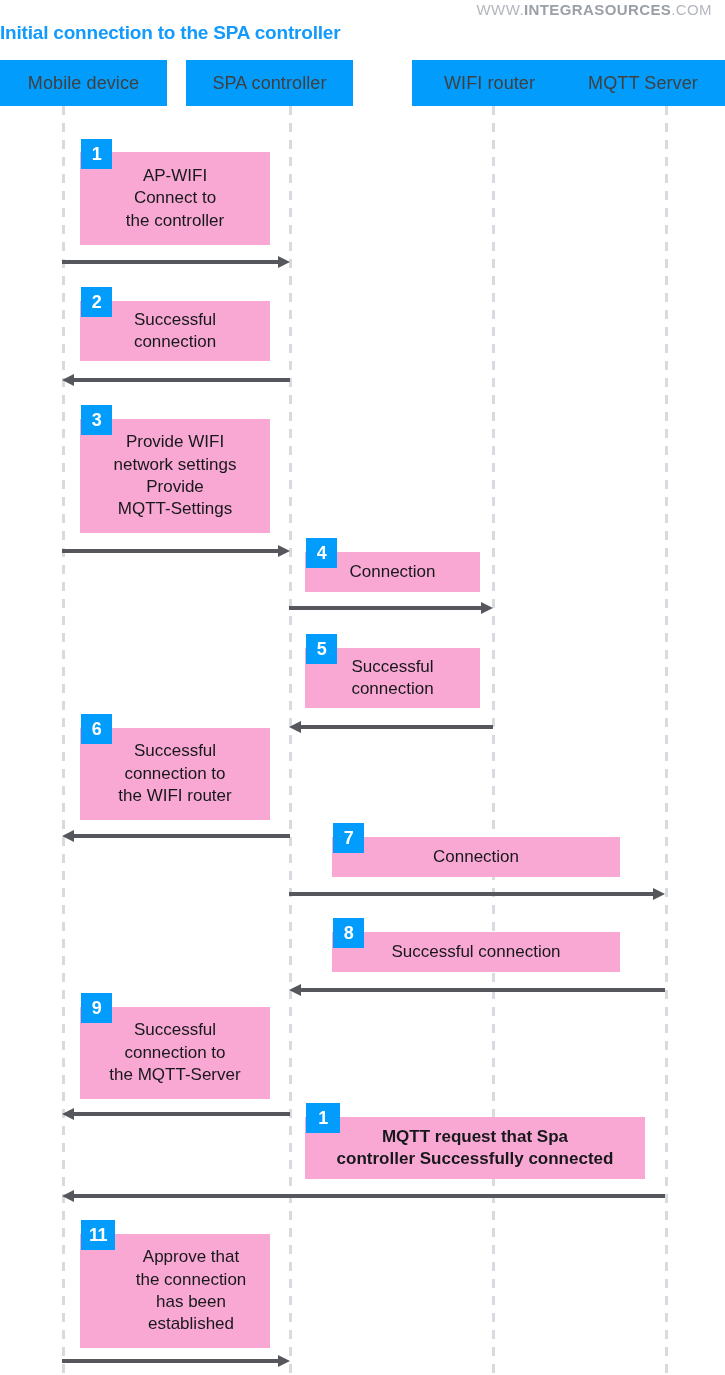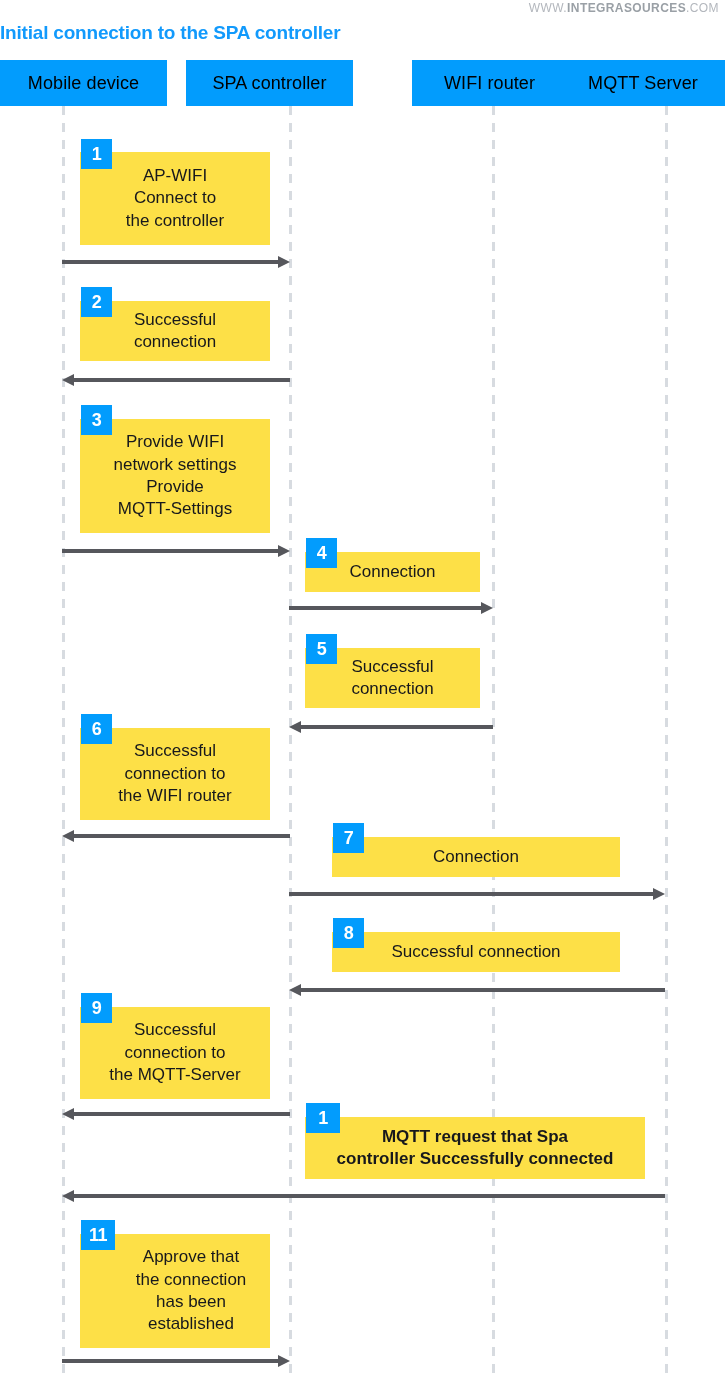--- a/index.html
+++ b/index.html
@@ -17,22 +17,22 @@
     width: 725px;
     height: 1375px;
     background: #ffffff;
     overflow: hidden;
   }
 
   
   .watermark {
     position: absolute;
     top: 1px;
-    right: 6px;
-    font-size: 12px;
+    right: 13px;
+    font-size: 15px;
     letter-spacing: 0.4px;
     color: #b3b7bd;
     white-space: nowrap;
   }
   .watermark b {
     color: #9aa0a6;
     font-weight: bold;
   }
 
   
@@ -46,21 +46,21 @@
     color: #129afc;
     letter-spacing: -0.2px;
   }
 
   
   .actor {
     position: absolute;
     top: 60px;
     height: 46px;
     background: #029cfd;
-    color: #000000;
+    color: #404040;
     font-size: 18px;
     display: flex;
     align-items: center;
     justify-content: center;
     letter-spacing: 0.1px;
   }
 
   
   .lifeline {
     position: absolute;
@@ -72,21 +72,21 @@
       #d7dbe0 0px, #d7dbe0 9px,
       rgba(255,255,255,0) 9px, rgba(255,255,255,0) 17px
     );
     background-size: 3px 17px;
     background-repeat: repeat-y;
   }
 
   
   .note {
     position: absolute;
-    background: #fde047;
+    background: #f9a8d4;
     color: #17181c;
     font-size: 17px;
     line-height: 1.32;
     display: flex;
     align-items: center;
     justify-content: center;
     text-align: center;
     box-sizing: border-box;
     padding: 4px 8px;
   }

